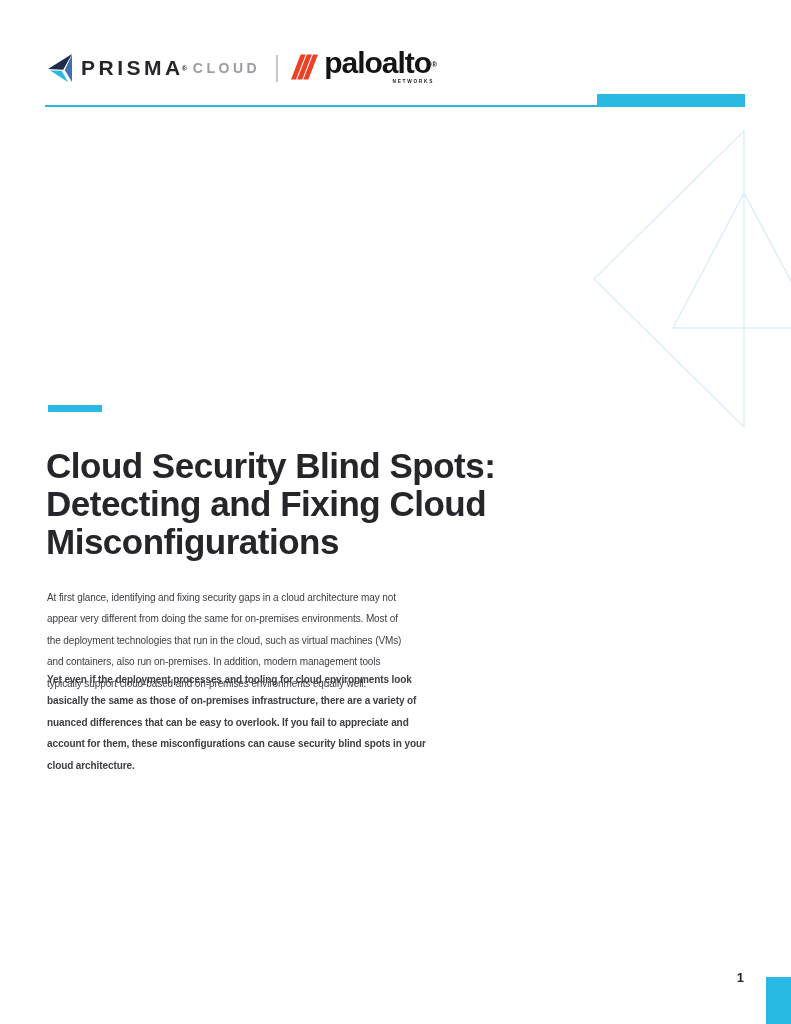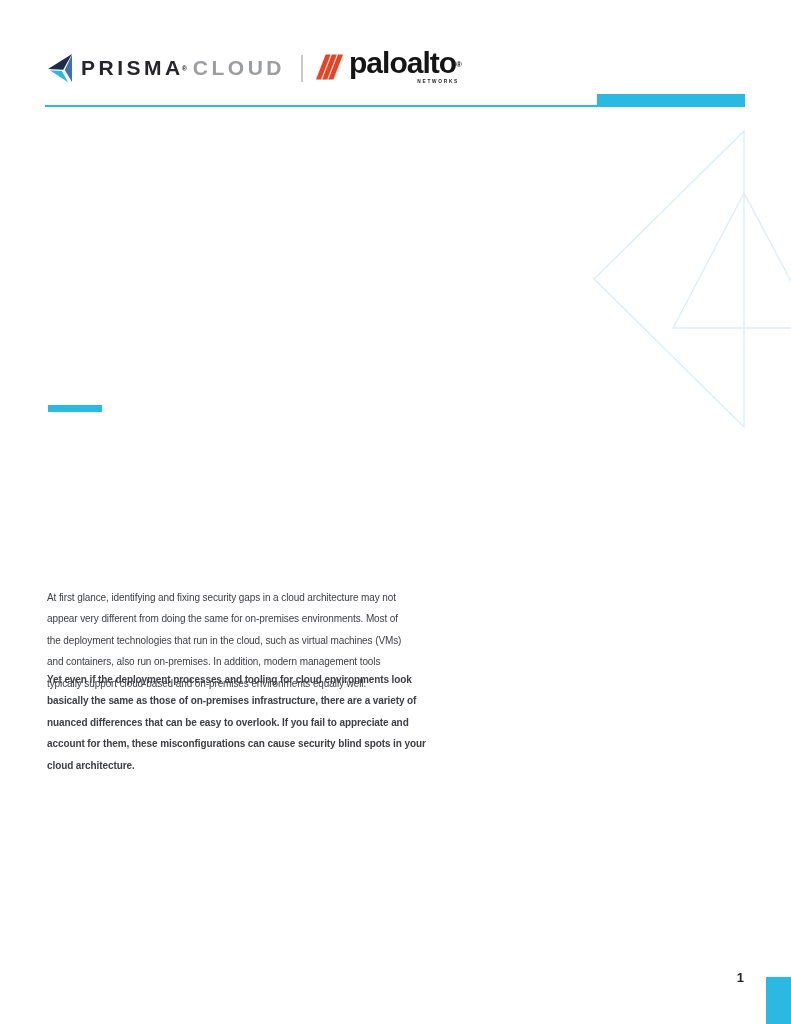--- a/index.html
+++ b/index.html
@@ -7,21 +7,21 @@
        font-family:"Liberation Sans", sans-serif;}
   .page{position:absolute;inset:0;background:#ffffff;}
 
   
   .brand-row{position:absolute;left:48px;top:50px;height:36px;
              display:flex;align-items:center;text-align:right;}
   .prisma-icon{width:24px;height:29px;display:block;}
   .prisma-word{margin-left:9px;font-size:21px;font-weight:700;
                letter-spacing:3.5px;color:#26262a;}
   .reg-sm{font-size:7px;vertical-align:super;color:#26262a;font-weight:700;margin-left:-2px;}
-  .cloud-word{margin-left:6px;font-size:21px;font-weight:700;
+  .cloud-word{margin-left:6px;font-size:14px;font-weight:700;
               letter-spacing:3.5px;color:#9b9da0;}
   .brand-divider{width:2px;height:27px;background:#c7c8ca;margin:0 13px 0 16px;}
   .pa-icon{width:27px;height:26px;display:block;margin-top:-2px;}
   .pa-block{position:relative;margin-left:6px;padding-bottom:8px;}
   .pa-word{font-size:30px;font-weight:700;letter-spacing:-1px;color:#141414;line-height:24px;}
   .pa-reg{font-size:8px;vertical-align:super;font-weight:700;color:#141414;}
   .pa-networks{position:absolute;right:3px;bottom:1px;font-size:4.8px;
                font-weight:700;letter-spacing:1.7px;color:#1a1a1a;}
 
   
@@ -79,20 +79,23 @@
 
   <div class="rule-thin"></div>
   <div class="rule-thick"></div>
 
   <svg class="deco" viewBox="0 0 791 1024">
     <polygon points="744,131 594,279 744,427" fill="none" stroke="#D9EEF7" stroke-width="1.3"></polygon>
     <polygon points="744,193 673,328 816,328" fill="none" stroke="#D9EEF7" stroke-width="1.3"></polygon>
   </svg>
 
   <div class="kicker-bar"></div>
+  <h1 class="doc-title">Cloud Security Blind Spots:
+Detecting and Fixing Cloud
+Misconfigurations</h1>
 
   <p class="body-par par-1">At first glance, identifying and fixing security gaps in a cloud architecture may not
 appear very different from doing the same for on-premises environments. Most of
 the deployment technologies that run in the cloud, such as virtual machines (VMs)
 and containers, also run on-premises. In addition, modern management tools
 typically support cloud-based and on-premises environments equally well.</p>
   <p class="body-par par-2">Yet even if the deployment processes and tooling for cloud environments look
 basically the same as those of on-premises infrastructure, there are a variety of
 nuanced differences that can be easy to overlook. If you fail to appreciate and
 account for them, these misconfigurations can cause security blind spots in your

